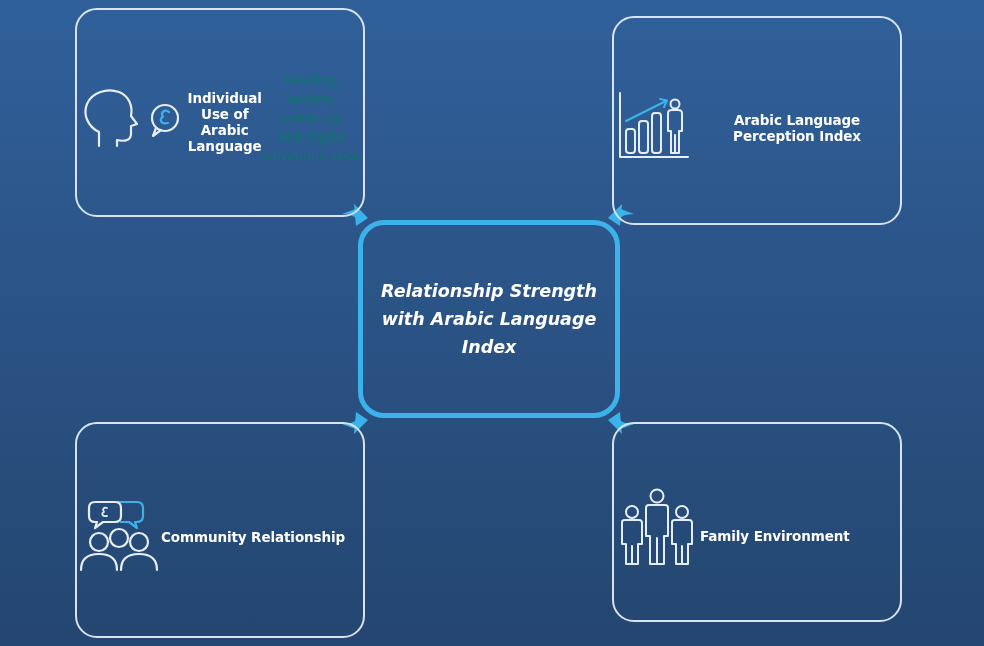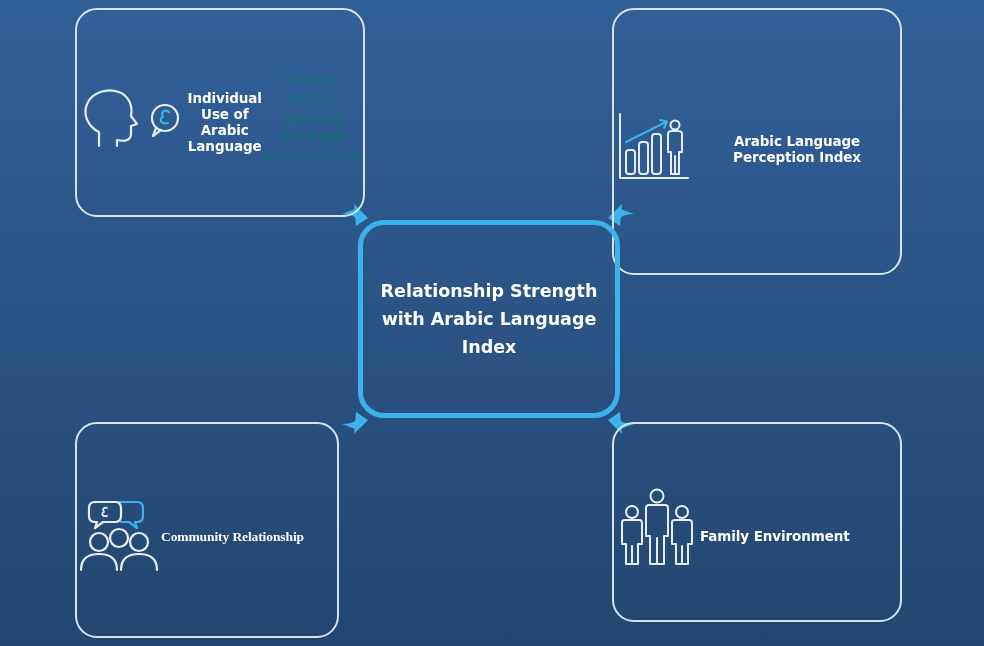--- a/index.html
+++ b/index.html
@@ -12,33 +12,33 @@
   .card {
     position:absolute; box-sizing:border-box;
     border:2px solid #d9e3ef; border-radius:22px;
     display:flex; align-items:center;
     text-align:center;
   }
   .card .icon { margin-top:10px; height:74px; display:flex; align-items:center; justify-content:center; }
   .card .title { font-weight:bold; font-size:13.5px; margin-top:12px; letter-spacing:-0.1px; }
   .card .desc { font-size:13px; line-height:19px; margin-top:10px; color:#0f766e; white-space:pre-line; }
   #c-tl { left:75px; top:8px; width:290px; height:209px; }
-  #c-tr { left:612px; top:8px; width:290px; height:267px; }
-  #c-bl { left:75px; top:422px; width:264px; height:216px;font-family:Liberation Serif, serif; }
+  #c-tr { left:612px; top:16px; width:290px; height:209px; }
+  #c-bl { left:75px; top:422px; width:290px; height:216px; }
   #c-br { left:612px; top:422px; width:290px; height:200px; }
   #c-tl .title { margin-top:18px; }
   #c-tr .title { margin-top:14px; }
   #c-bl .icon { margin-top:10px; height:82px; }
   #c-bl .title { margin-top:14px; }
   #c-br .icon { margin-top:12px; height:82px; }
   #c-br .title { margin-top:28px; }
   .center {
     position:absolute; left:358px; top:220px; width:262px; height:198px;
     box-sizing:border-box; border:5px solid #3cb2ea; border-radius:26px;
-    display:flex; align-items:center; justify-content:center; text-align:center;
+    display:flex; align-items:center; justify-content:center; text-align:center;font-style:italic;
   }
   .center .ctitle { font-weight:bold; font-size:17.5px; line-height:28px; white-space:pre-line; }
   svg { display:block; }
 </style>
 </head>
 <body>
 
 <svg style="position:absolute;left:340px;top:202px;" width="30" height="30" viewBox="0 0 30 30">
   <path d="M2 12 Q14 12 18 18 L18 6 Z" fill="#3cb2ea"></path>
   <path d="M14 2 L28 16 L16 24 Z" fill="#3cb2ea"></path>

